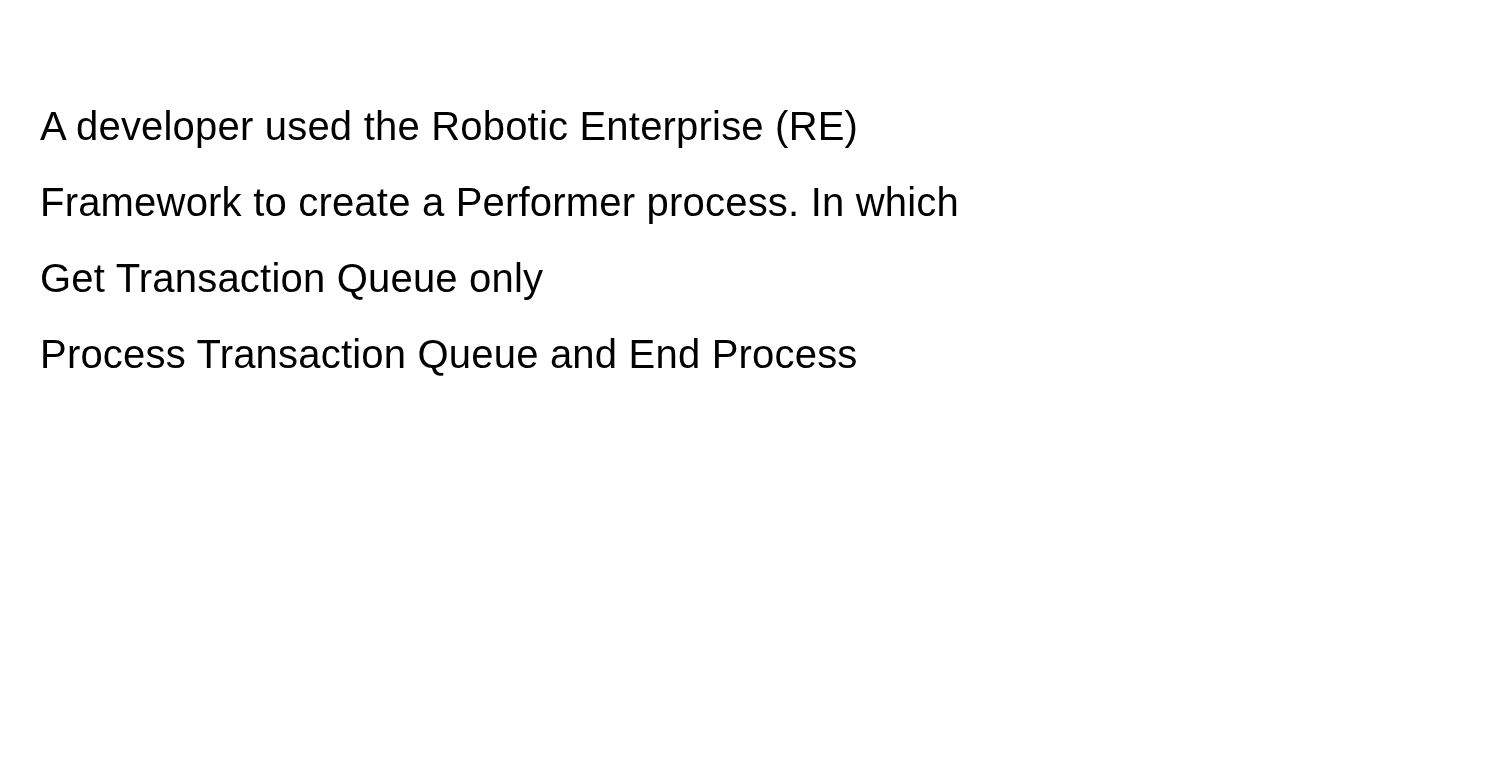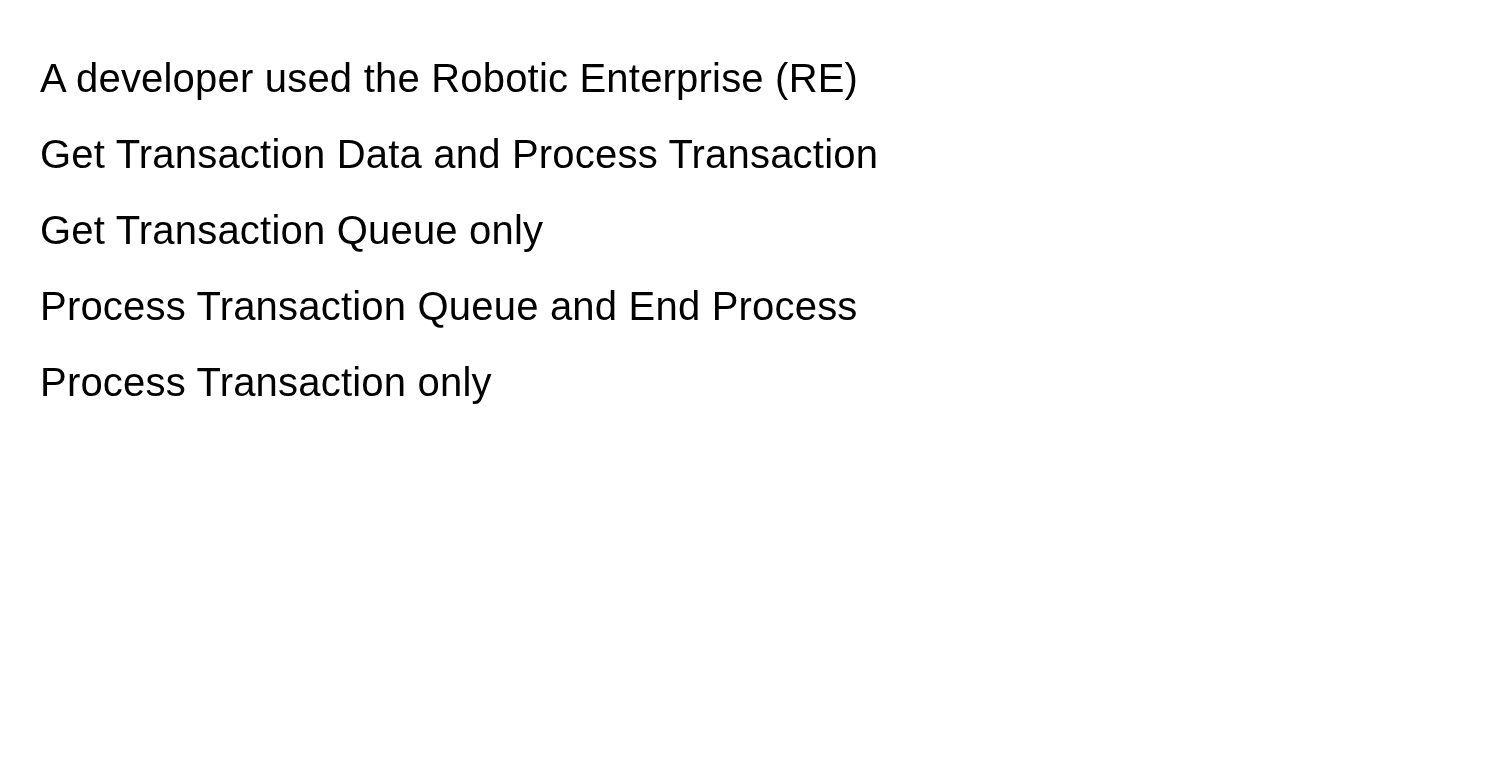--- a/index.html
+++ b/index.html
@@ -5,31 +5,31 @@
   html, body {
     margin: 0;
     padding: 0;
     width: 1500px;
     height: 776px;
     background: #ffffff;
     font-family: -apple-system, BlinkMacSystemFont, "Segoe UI", Helvetica, Arial, sans-serif;
     color: #000000;
   }
   .content {
-    padding: 40px 40px 40px 40px;
+    padding: 76px 40px 40px 40px;
     width: 1060px;
+    margin-top: 12px;
   }
   .line {
     font-size: 40px;
     line-height: 1.9;
     letter-spacing: 0.2px;
   }
 </style>
 </head>
 <body>
 
 <div class="content">
   <div class="line">A developer used the Robotic Enterprise (RE)</div>
-  <div class="line">Get Transaction Data and Process Transaction</div>
+  <div class="line">Framework to create a Performer process. In which</div>
   <div class="line">Get Transaction Queue only</div>
   <div class="line">Process Transaction Queue and End Process</div>
-  <div class="line">Process Transaction only</div>
 </div>
 
 </body></html>

